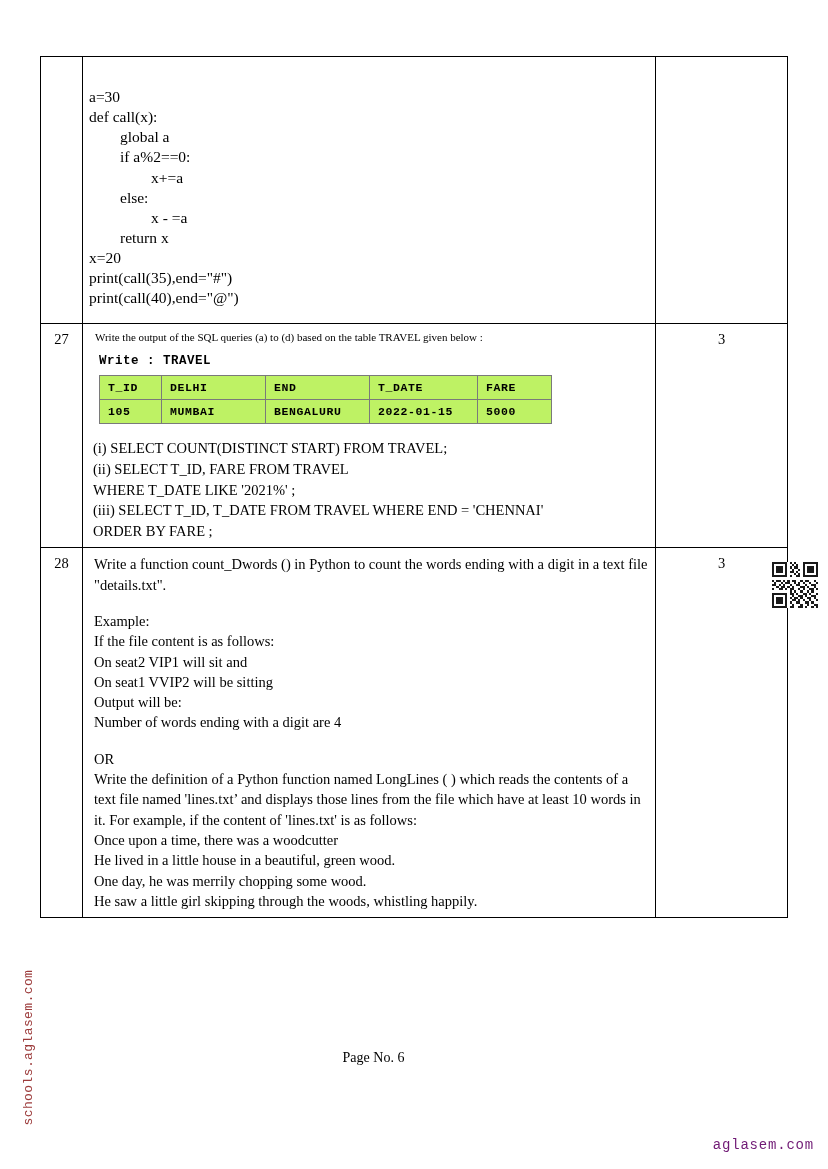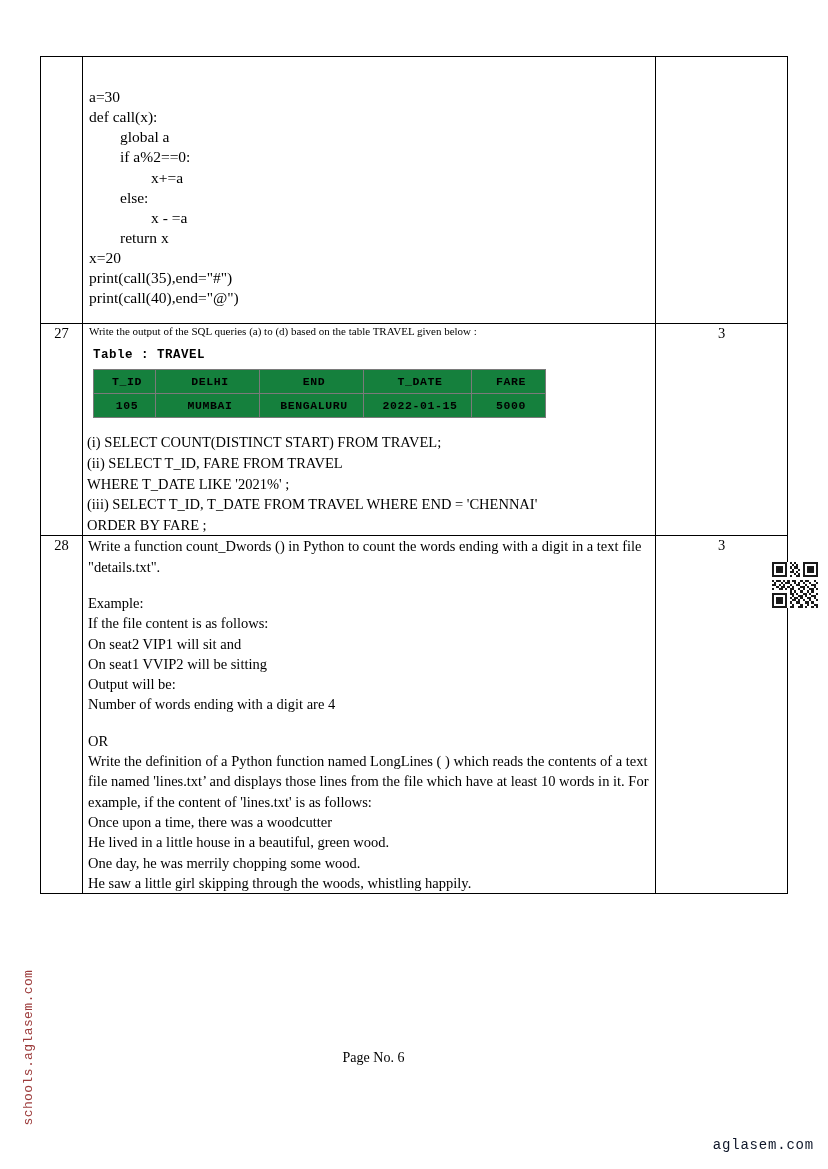--- a/index.html
+++ b/index.html
@@ -29,21 +29,21 @@
     position: absolute;
     left: 40px;
     top: 56px;
     width: 747px;
     border-collapse: collapse;
     table-layout: fixed;
   }
   .qtable td {
     border: 1px solid #000000;
     vertical-align: top;
-    padding: 0;
+    padding: 6px;
   }
   .col-num   { width: 42px; }
   .col-body  { width: 573px; }
   .col-marks { width: 132px; }
 
   .qnum {
     text-align: center;
     font-size: 14.5px;
     padding-top: 9px;
     line-height: 1.25;
@@ -91,23 +91,23 @@
     border-collapse: collapse;
     table-layout: fixed;
     font-family: "Liberation Mono", monospace;
     font-weight: bold;
     font-size: 11.5px;
     letter-spacing: 0.6px;
   }
   .travel td, .travel th {
     border: 1px solid #7a7a7a;
     padding: 4px 3px 4px 8px;
-    text-align: center;
+    text-align: left;
     white-space: nowrap;
-    background: #15803d;
+    background: #bef264;
     font-weight: bold;
   }
   .travel .c-tid   { width: 62px; }
   .travel .c-start { width: 104px; }
   .travel .c-end   { width: 104px; }
   .travel .c-date  { width: 108px; }
   .travel .c-fare  { width: 74px; }
 
   .queries {
     margin: 14px 0 0 4px;
@@ -154,21 +154,21 @@
     color: #9c3b3b;
     letter-spacing: 0.4px;
     white-space: nowrap;
   }
   .corner-logo {
     position: absolute;
     right: 14px;
     bottom: 16px;
     font-family: "Liberation Mono", monospace;
     font-size: 14px;
-    color: #0f172a;
+    color: #701a75;
     letter-spacing: 0.8px;
   }
 
   
   .qr {
     position: absolute;
     left: 772px;
     top: 562px;
     width: 46px;
     height: 46px;
@@ -205,21 +205,21 @@
         </td>
         <td class="qmarks"></td>
       </tr>
 
       <tr>
         <td class="qnum">27</td>
         <td class="qbody">
 
           <div class="q-intro">Write the output of the SQL queries (a) to (d) based on the table TRAVEL given below :</div>
 
-          <div class="tbl-caption">Table : TRAVEL</div>
+          <div class="tbl-caption">Write : TRAVEL</div>
 
           <table class="travel">
             <colgroup>
               <col class="c-tid">
                 <col class="c-start">
                 <col class="c-end">
               <col class="c-date">
                 <col class="c-fare">
             </colgroup>
             <thead>

